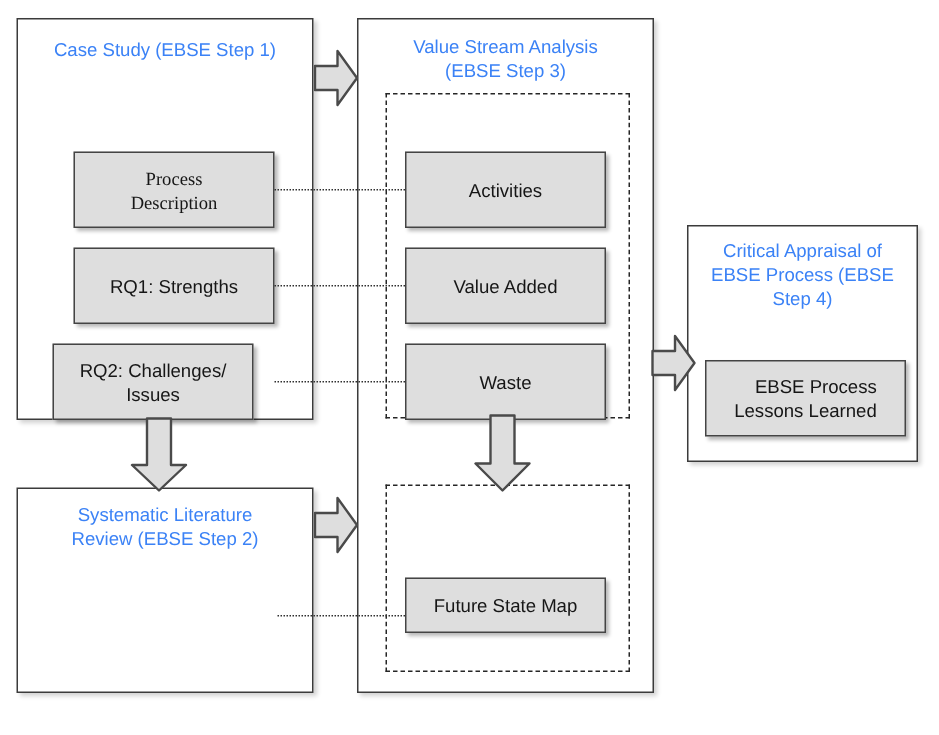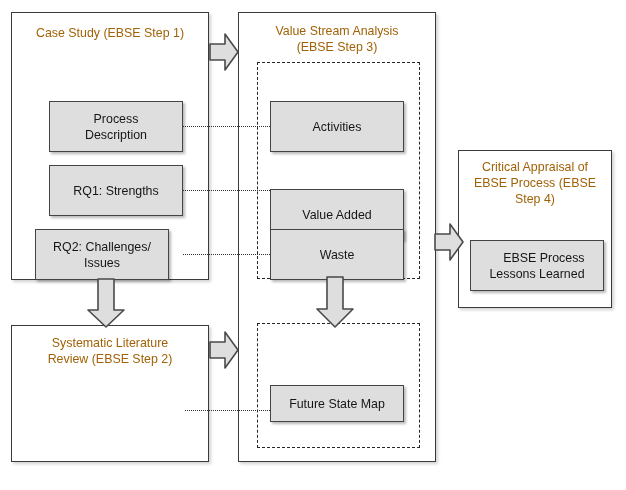--- a/index.html
+++ b/index.html
@@ -27,21 +27,21 @@
     box-shadow: 2px 2px 3px rgba(0,0,0,0.18);
     z-index: 2;
   }
   .container-title {
     position: absolute;
     left: 0;
     right: 0;
     text-align: center;
     font-size: 12.4px;
     line-height: 16px;
-    color: #a16207;
+    color: #3b82f6;
     white-space: pre-line;
   }
   
   .dashed-box {
     position: absolute;
     border: 1.4px dashed #262626;
     box-sizing: border-box;
     background: transparent;
     z-index: 3;
   }
@@ -85,21 +85,21 @@
 </style>
 </head>
 <body>
 
 <div id="canvas">
 
   <div class="container" style="left:11px; top:12px; width:198px; height:268px;">
     <div class="container-title" style="top:12px;">Case Study (EBSE Step 1)</div>
   </div>
 
-  <div class="node" style="left:49px; top:101px; width:134px; height:51px;">Process
+  <div class="node" style="left:49px; top:101px; width:134px; height:51px;font-family:Liberation Serif, serif;">Process
 Description</div>
 
   <div class="node" style="left:49px; top:165px; width:134px; height:51px;">RQ1: Strengths</div>
 
   <div class="node" style="left:35px; top:229px; width:134px; height:51px;">RQ2: Challenges/
 Issues</div>
 
   <div class="container" style="left:11px; top:325px; width:198px; height:137px;">
     <div class="container-title" style="top:9px;">Systematic Literature
 Review (EBSE Step 2)</div>
@@ -109,21 +109,21 @@
   <div class="container" style="left:238px; top:12px; width:198px; height:450px;">
     <div class="container-title" style="top:10px;">Value Stream Analysis
 (EBSE Step 3)</div>
   </div>
 
   <div class="dashed-box" style="left:257px; top:62px; width:163px; height:217px;"></div>
   <div class="rq-label" style="left:266px; top:70px;">RQ4:</div>
 
   <div class="node" style="left:270px; top:101px; width:134px; height:51px;">Activities</div>
 
-  <div class="node" style="left:270px; top:165px; width:134px; height:51px;margin-top:24px;">Value Added</div>
+  <div class="node" style="left:270px; top:165px; width:134px; height:51px;">Value Added</div>
 
   <div class="node" style="left:270px; top:229px; width:134px; height:51px;">Waste</div>
 
   <div class="dashed-box" style="left:257px; top:323px; width:163px; height:125px;"></div>
   <div class="rq-label" style="left:266px; top:331px;">RQ5:</div>
 
   <div class="node" style="left:270px; top:385px; width:134px; height:37px;">Future State Map</div>
 
   <div class="container" style="left:458px; top:150px; width:154px; height:158px;">
     <div class="container-title" style="top:8px;">Critical Appraisal of

